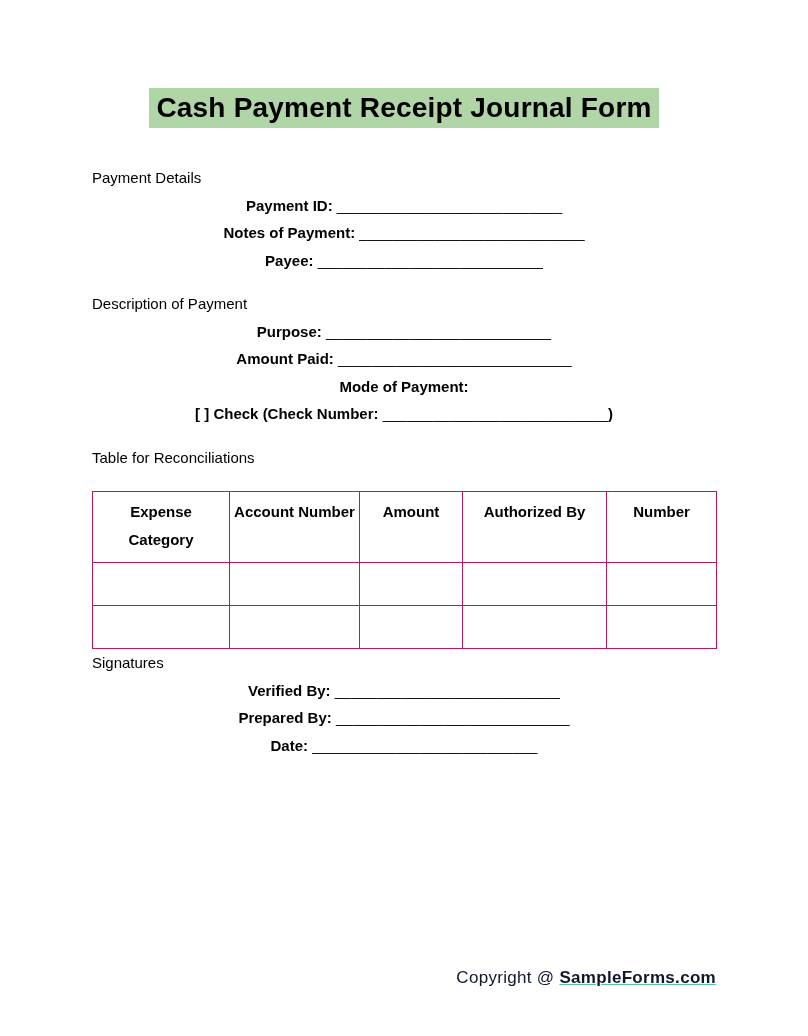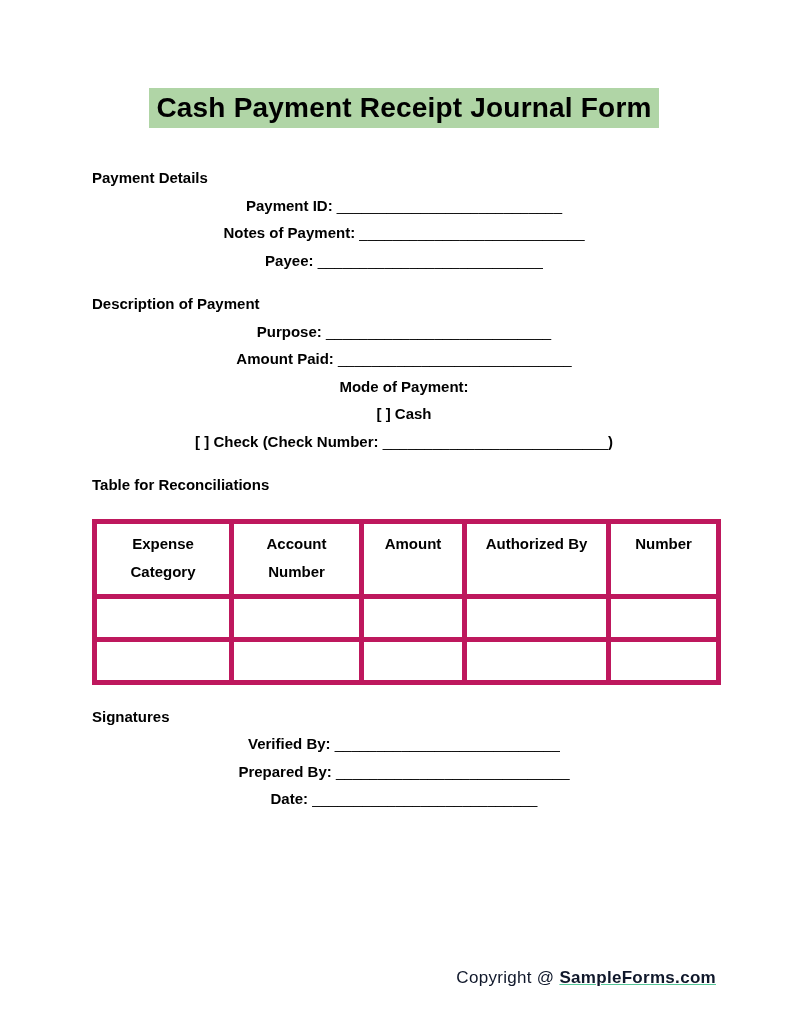--- a/index.html
+++ b/index.html
@@ -31,55 +31,55 @@
   .section { margin: 0; }
   .line-row {
     font-size: 15px;
     font-weight: 700;
     line-height: 27.5px;
     white-space: nowrap;
     text-align: center;
   }
   .sec-heading {
     font-size: 15px;
-    font-weight: 700;
+    font-weight: 400;
     line-height: 27.5px;
   }
   .mt-section1 { margin-top: 36px; }   
   .mt-section  { margin-top: 16px; }   
   .fill-line {
     font-weight: 400;
     letter-spacing: 0;
   }
 
   .table-wrap { margin-top: 20px; }
   table.recon {
     border-collapse: collapse;
     table-layout: fixed;
     width: 624px;
   }
   table.recon th, table.recon td {
-    border: 5px solid #be185d;
+    border: 1px solid #be185d;
     font-size: 15px;
     vertical-align: top;
     text-align: center;
     background: #ffffff;
   }
   table.recon th {
     font-weight: 700;
     line-height: 28px;
     padding: 6px 4px 8px 4px;
     height: 70px;
   }
   table.recon td {
     height: 43px;
     padding: 4px;
   }
 
-  .sig-block { margin-top: 18px; }
+  .sig-block { }
 
   .footer {
     position: absolute;
     top: 968px;
     right: 92px;
     font-size: 17px;
     letter-spacing: 0.3px;
     white-space: nowrap;
   }
   .footer .copy { color: #0f172a; font-weight: 400; }
@@ -104,21 +104,20 @@
       <div class="line-row"><span>Payment ID:</span> <span class="fill-line">___________________________</span></div>
       <div class="line-row"><span>Notes of Payment:</span> <span class="fill-line">___________________________</span></div>
       <div class="line-row"><span>Payee:</span> <span class="fill-line">___________________________</span></div>
     </div>
 
     <div class="section mt-section">
       <div class="sec-heading">Description of Payment</div>
       <div class="line-row"><span>Purpose:</span> <span class="fill-line">___________________________</span></div>
       <div class="line-row"><span>Amount Paid:</span> <span class="fill-line">____________________________</span></div>
       <div class="line-row">Mode of Payment:</div>
-      <div class="line-row"><span>[ ]</span> <span>Cash</span></div>
       <div class="line-row"><span>[ ]</span> <span>Check (Check Number:</span> <span class="fill-line">___________________________</span><span>)</span></div>
     </div>
 
     <div class="section mt-section">
       <div class="sec-heading">Table for Reconciliations</div>
       <div class="table-wrap">
         <table class="recon">
           <colgroup>
             <col style="width:137px">
               <col style="width:130px">

